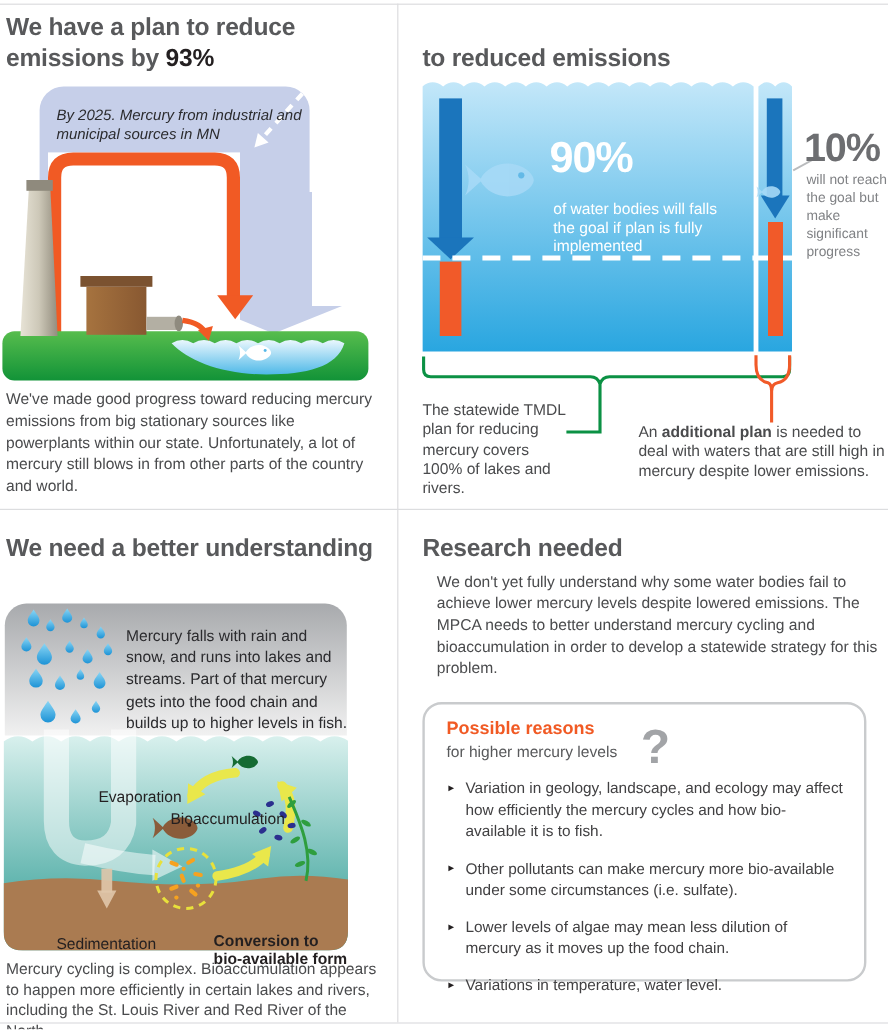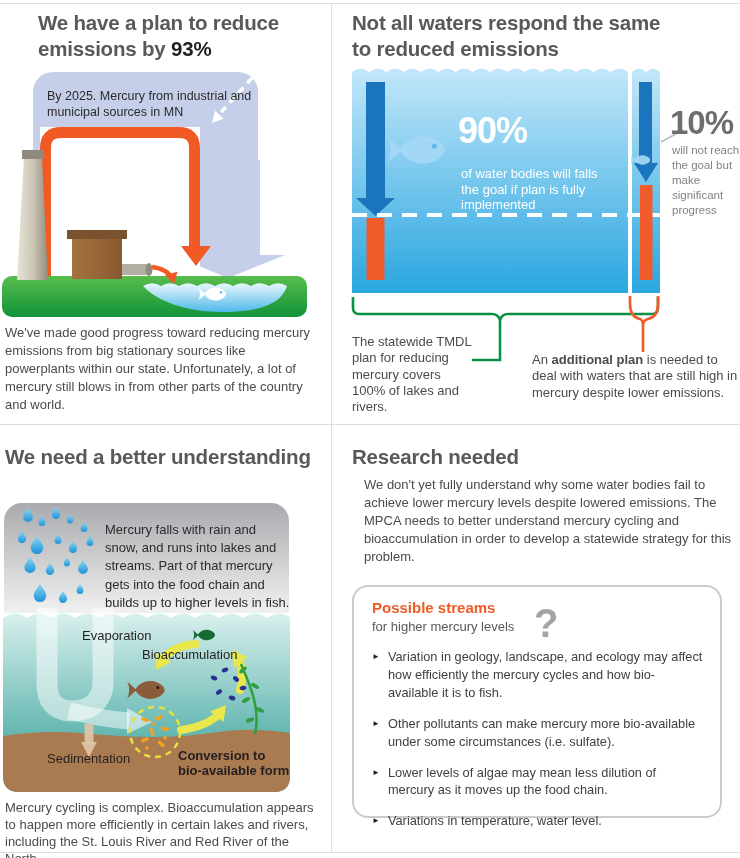--- a/index.html
+++ b/index.html
@@ -10,21 +10,21 @@
   .vline{position:absolute;width:1px;background:#dcdddf;}
   .t-heading{position:absolute;font-weight:bold;color:#58595b;font-size:20.5px;
              line-height:1.27;letter-spacing:-0.2px;white-space:nowrap;}
   .t-heading .pct{color:#231f20;}
   .bodytext{position:absolute;font-size:13px;line-height:1.38;color:#4a4b4d;}
   .callout-text{position:absolute;font-size:12.5px;line-height:1.3;color:#2b2b2e;}
   .big-pct{position:absolute;color:#fff;font-weight:bold;font-size:36px;letter-spacing:-1px;}
   .big-pct-caption{position:absolute;color:#fff;font-size:13px;line-height:1.2;}
   .small-pct{position:absolute;color:#6d6e71;font-weight:bold;font-size:33px;letter-spacing:-1px;}
   .small-pct-caption{position:absolute;color:#808285;font-size:11.5px;line-height:1.3;}
-  .cycle-label{position:absolute;font-size:13px;color:#231f20;line-height:1.15;}
+  .cycle-label{position:absolute;font-size:13px;color:#231f20;line-height:1.15;margin-top:28px;}
   .graybox{position:absolute;left:4px;top:503px;width:285px;height:110px;
            background:linear-gradient(#a8aaad,#f1f1f1);border-radius:18px 18px 0 0;}
   .reasons-box{position:absolute;left:352px;top:585px;width:370px;height:233px;
                border:2px solid #c9cbcd;border-radius:16px;box-sizing:border-box;
                padding:12px 16px 0 18px;}
   .reasons-title{color:#f15a24;font-weight:bold;font-size:15px;}
   .reasons-sub{color:#58595b;font-size:13px;margin-top:3px;}
   .qmark{position:absolute;left:162px;top:2px;color:#a2a4a7;font-weight:bold;font-size:40px;}
   .bullets{margin-top:14px;}
   .bullet{display:flex;gap:8px;margin-bottom:13px;}
@@ -71,21 +71,21 @@
       </linearGradient>
     </defs>
   </svg>
 
   <div class="hline" style="left:0;top:3px;width:740px;"></div>
   <div class="vline" style="left:331px;top:3px;height:849px;"></div>
   <div class="hline" style="left:0;top:424px;width:740px;"></div>
   <div class="hline" style="left:0;top:852px;width:740px;"></div>
 
   <div>
-    <div class="t-heading" style="left:5px;top:10px;margin-left:33px;">
+    <div class="t-heading" style="left:5px;top:10px;">
       <span>We have a plan to reduce</span><br>
       <span>emissions by </span><span class="pct">93%</span>
     </div>
 
     <svg class="abs" style="left:0;top:60px;" width="332" height="262" viewBox="0 0 332 262">
 
       <rect x="33" y="12" width="225" height="140" rx="20" fill="#c6cfe9"></rect>
 
       <g fill="#c6cfe9">
         <rect x="190" y="100" width="70" height="96"></rect>
@@ -122,28 +122,28 @@
         <rect x="122" y="204" width="26" height="11" fill="#b3afa3"></rect>
         <ellipse cx="149" cy="209.5" rx="3.5" ry="6.5" fill="#8f8b7f"></ellipse>
       </g>
 
       <g>
         <path d="M152,207 Q168,209 172,219" fill="none" stroke="#f15a24" stroke-width="4.5"></path>
         <polygon points="0,0 -11,-6.5 -11,6.5" fill="#f15a24" transform="translate(174,224) rotate(75)"></polygon>
       </g>
     </svg>
 
-    <div class="callout-text" style="left:47px;top:88px;width:232px;">By 2025. Mercury from industrial and municipal sources in MN</div>
+    <div class="callout-text" style="left:47px;top:88px;width:232px;font-style:italic;">By 2025. Mercury from industrial and municipal sources in MN</div>
 
     <div class="bodytext" style="left:5px;top:324px;width:308px;">We've made good progress toward reducing mercury emissions from big stationary sources like powerplants within our state. Unfortunately, a lot of mercury still blows in from other parts of the country and world.</div>
   </div>
 
   <div>
     <div class="t-heading" style="left:352px;top:10px;">
-      <span>Not all waters respond the same</span><br>
+      <br>
       <span>to reduced emissions</span>
     </div>
 
     <svg class="abs" style="left:352px;top:63px;" width="340" height="232" viewBox="0 0 340 232">
 
       <path d="M0,9 q8.6,-7 17.25,0 q8.6,-7 17.25,0 q8.6,-7 17.25,0 q8.6,-7 17.25,0 q8.6,-7 17.25,0 q8.6,-7 17.25,0 q8.6,-7 17.25,0 q8.6,-7 17.25,0 q8.6,-7 17.25,0 q8.6,-7 17.25,0 q8.6,-7 17.25,0 q8.6,-7 17.25,0 q8.6,-7 17.25,0 q8.6,-7 17.25,0 q8.6,-7 17.25,0 q8.6,-7 17.25,0 L276,230 L0,230 Z" fill="url(#gradWater2)"></path>
 
       <path d="M280,9 q7,-7 14,0 q7,-7 14,0 L308,230 L280,230 Z" fill="url(#gradWater2)"></path>
 
       <g transform="translate(72,87) scale(1.3)" opacity="0.9">
@@ -305,21 +305,21 @@
     <div class="bodytext" style="left:5px;top:800px;width:322px;line-height:1.3;">Mercury cycling is complex. Bioaccumulation appears to happen more efficiently in certain lakes and rivers, including the St. Louis River and Red River of the North.</div>
   </div>
 
   <div>
     <div class="t-heading" style="left:352px;top:444px;">Research needed</div>
 
     <div class="bodytext" style="left:364px;top:476px;width:380px;">We don't yet fully understand why some water bodies fail to achieve lower mercury levels despite lowered emissions. The MPCA needs to better understand mercury cycling and bioaccumulation in order to develop a statewide strategy for this problem.</div>
 
     <div class="reasons-box">
       <div style="position:relative;">
-        <div class="reasons-title">Possible streams</div>
+        <div class="reasons-title">Possible reasons</div>
         <div class="reasons-sub">for higher mercury levels</div>
         <div class="qmark">?</div>
       </div>
       <div class="bullets">
         <div class="bullet">
           <span class="mk">►</span>
           <span class="tx">Variation in geology, landscape, and ecology may affect how efficiently the  mercury cycles and how bio-available it is to fish.</span>
         </div>
         <div class="bullet">
           <span class="mk">►</span>

